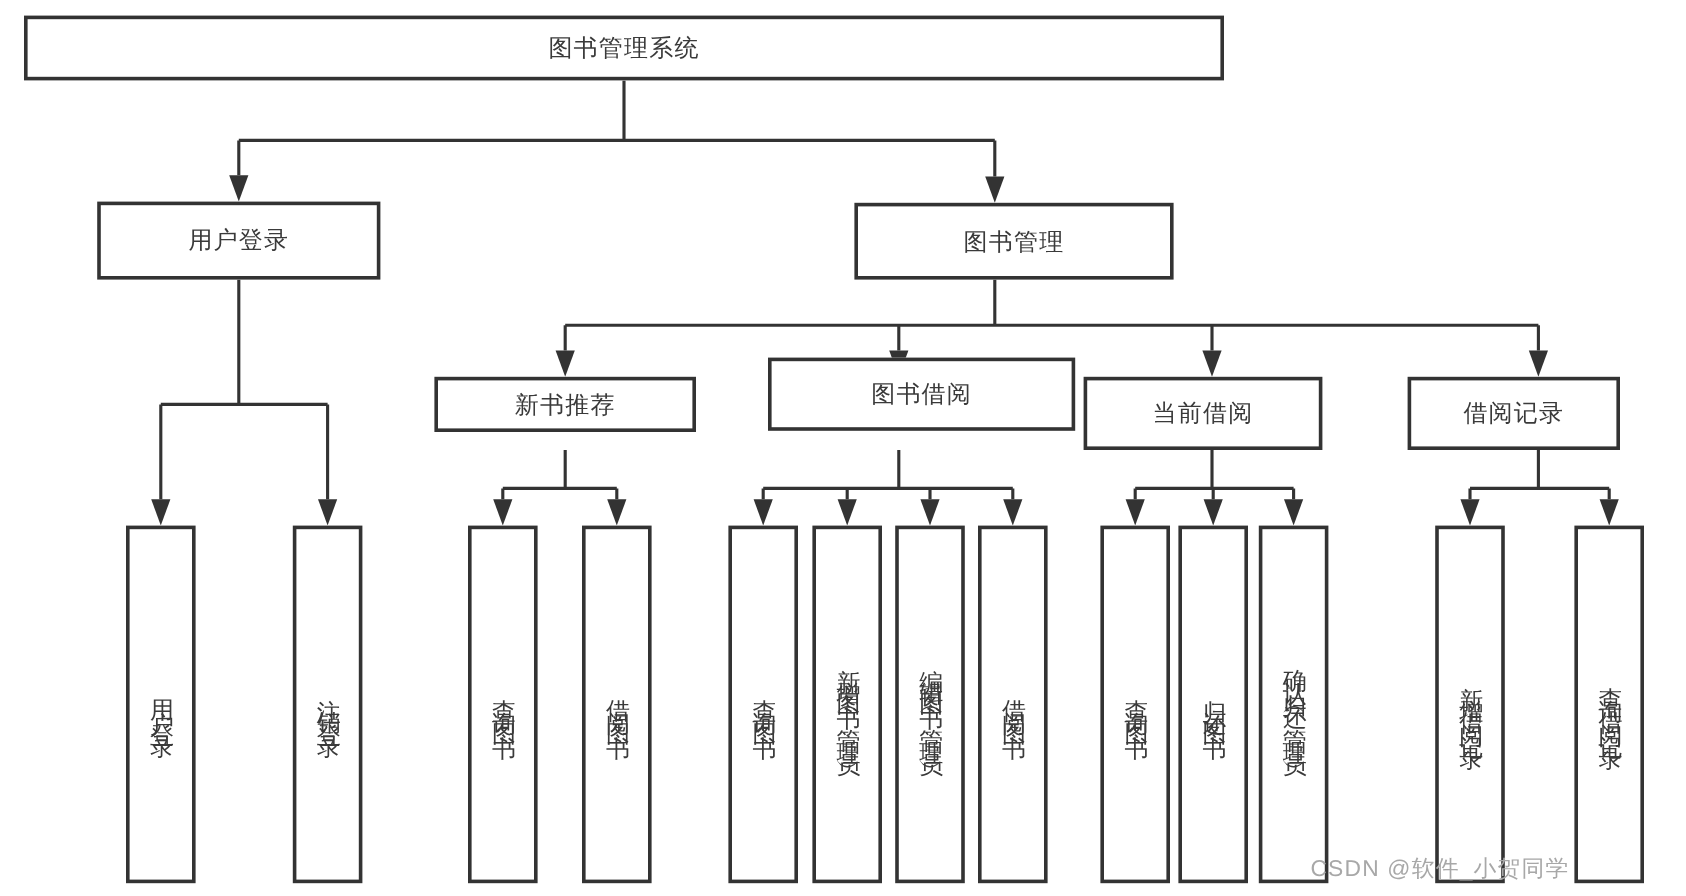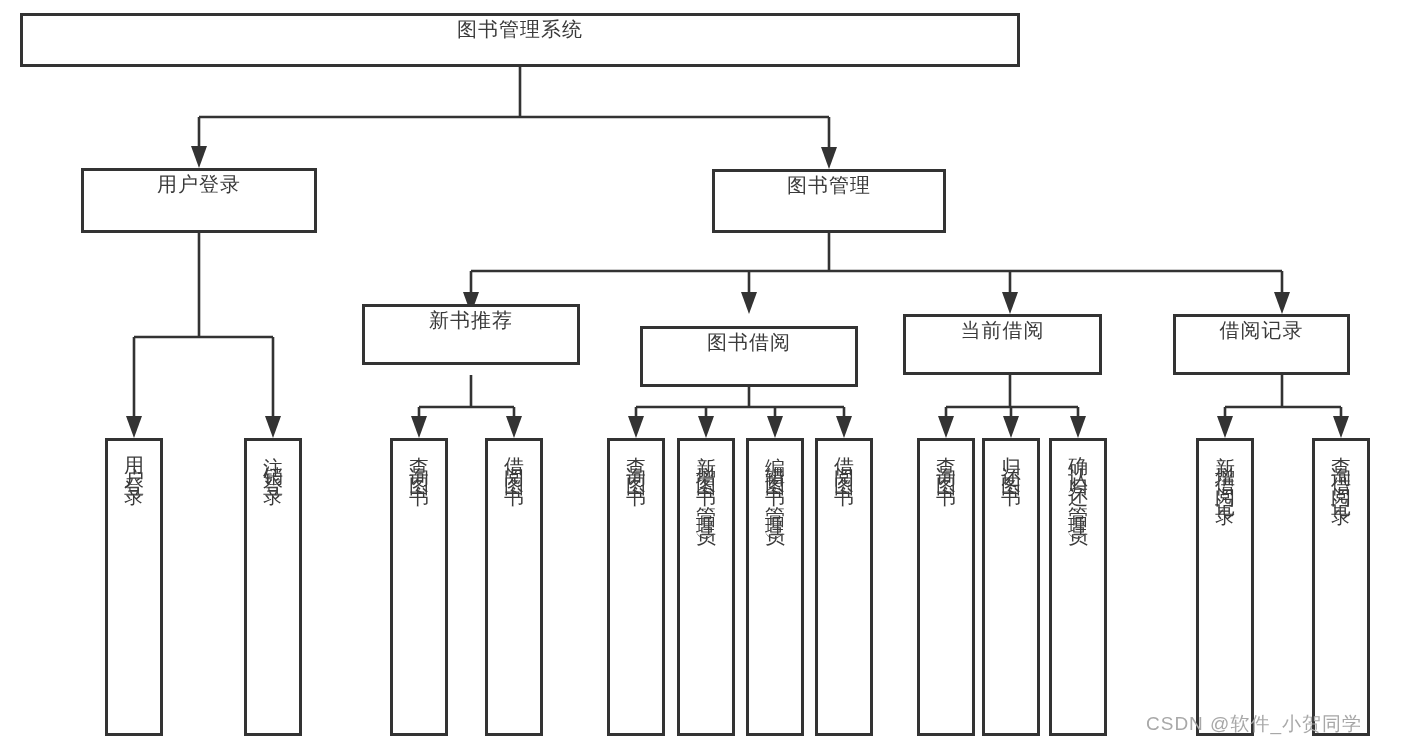--- a/index.html
+++ b/index.html
@@ -16,38 +16,38 @@
     background:var(--background);
     font-family:"Liberation Sans","DejaVu Sans",sans-serif;
     overflow:hidden;
   }
   .node{
     position:absolute;
     box-sizing:border-box;
     border:3px solid var(--line);
     background:var(--box-bg);
     color:var(--text);
-    display:flex;align-items:flex-start;justify-content:center;
+    display:flex;align-items:center;justify-content:center;
     text-align:center;
   }
   .hnode{font-size:20px;letter-spacing:1px;}
   .vleaf{font-size:20px;}
   .vleaf > span{
     writing-mode:vertical-rl;
     text-orientation:mixed;
     letter-spacing:10px;
     line-height:1.05;
     display:block;
   }
   svg.wires{position:absolute;left:0;top:0;pointer-events:none;}
   svg.wires path{stroke:var(--line);stroke-width:2.6;fill:none;}
   svg.wires polygon{fill:var(--line);stroke:none;}
   .watermark{
     position:absolute;
-    left:1146px;top:711px;
+    left:1092px;top:711px;
     font-size:19px;
     color:var(--watermark);
     letter-spacing:1px;
     white-space:nowrap;
   }
 </style>
 </head>
 <body>
 
 <div class="canvas">
@@ -83,28 +83,28 @@
     <polygon points="1333,416 1349,416 1341,438"></polygon>
   </svg>
 
   <div class="node hnode" style="left:20px;top:13px;width:1000px;height:54px;">
     <span>图书管理系统</span>
   </div>
 
   <div class="node hnode" style="left:81px;top:168px;width:236px;height:65px;">
     <span>用户登录</span>
   </div>
-  <div class="node hnode" style="left:712px;top:169px;width:234px;height:64px;">
+  <div class="node hnode" style="left:712px;top:169px;width:266px;height:64px;">
     <span>图书管理</span>
   </div>
 
-  <div class="node hnode" style="left:362px;top:304px;width:218px;height:61px;">
+  <div class="node hnode" style="left:362px;top:314px;width:218px;height:46px;">
     <span>新书推荐</span>
   </div>
-  <div class="node hnode" style="left:640px;top:326px;width:218px;height:61px;">
+  <div class="node hnode" style="left:640px;top:298px;width:256px;height:61px;">
     <span>图书借阅</span>
   </div>
   <div class="node hnode" style="left:903px;top:314px;width:199px;height:61px;">
     <span>当前借阅</span>
   </div>
   <div class="node hnode" style="left:1173px;top:314px;width:177px;height:61px;">
     <span>借阅记录</span>
   </div>
 
   <div class="node vleaf" style="left:105px;top:438px;width:58px;height:298px;">

